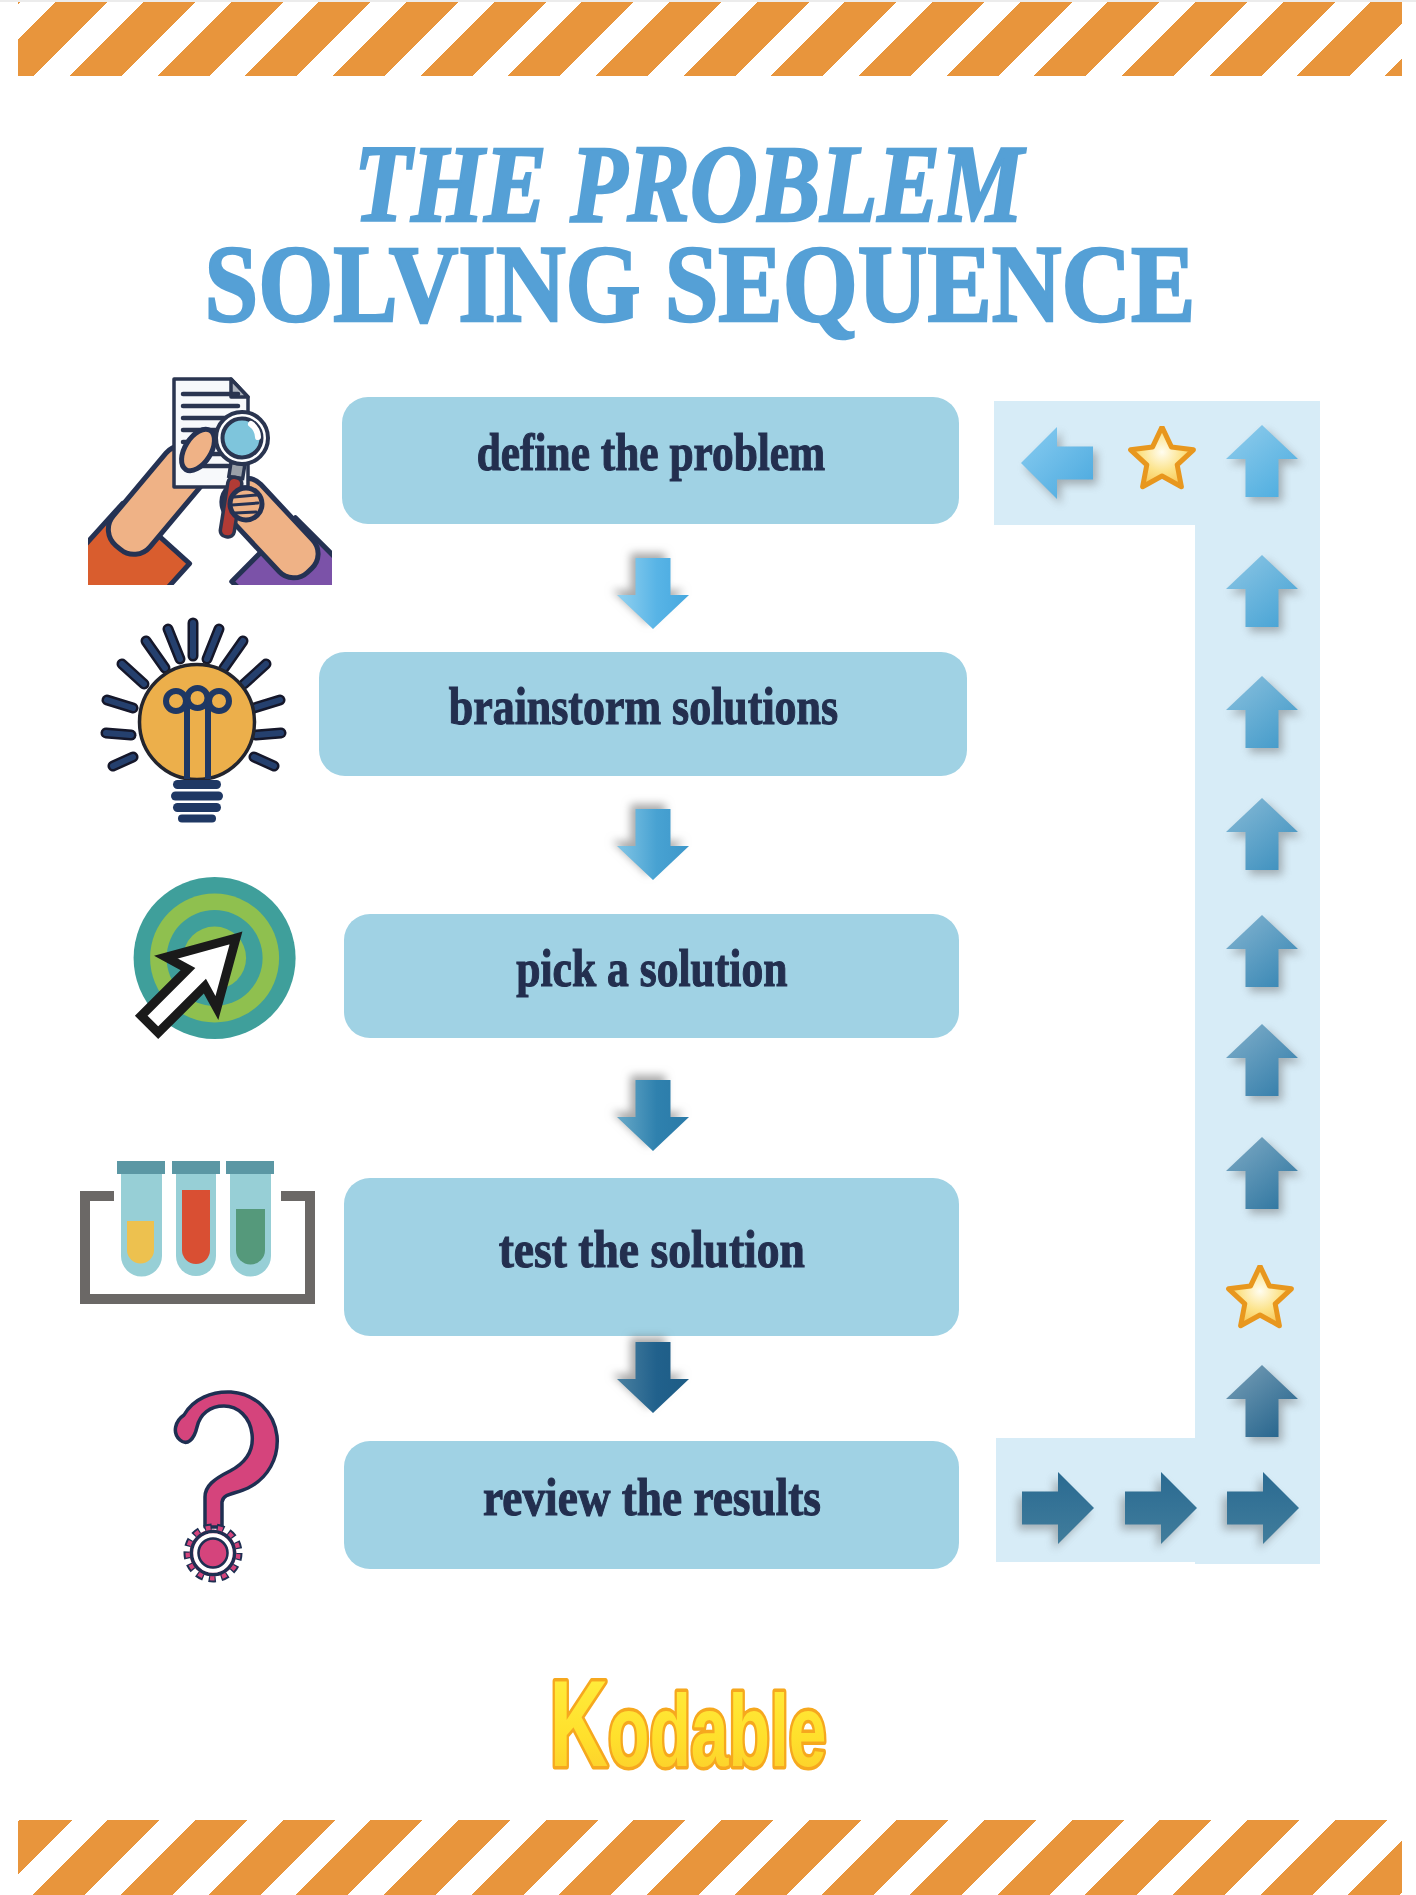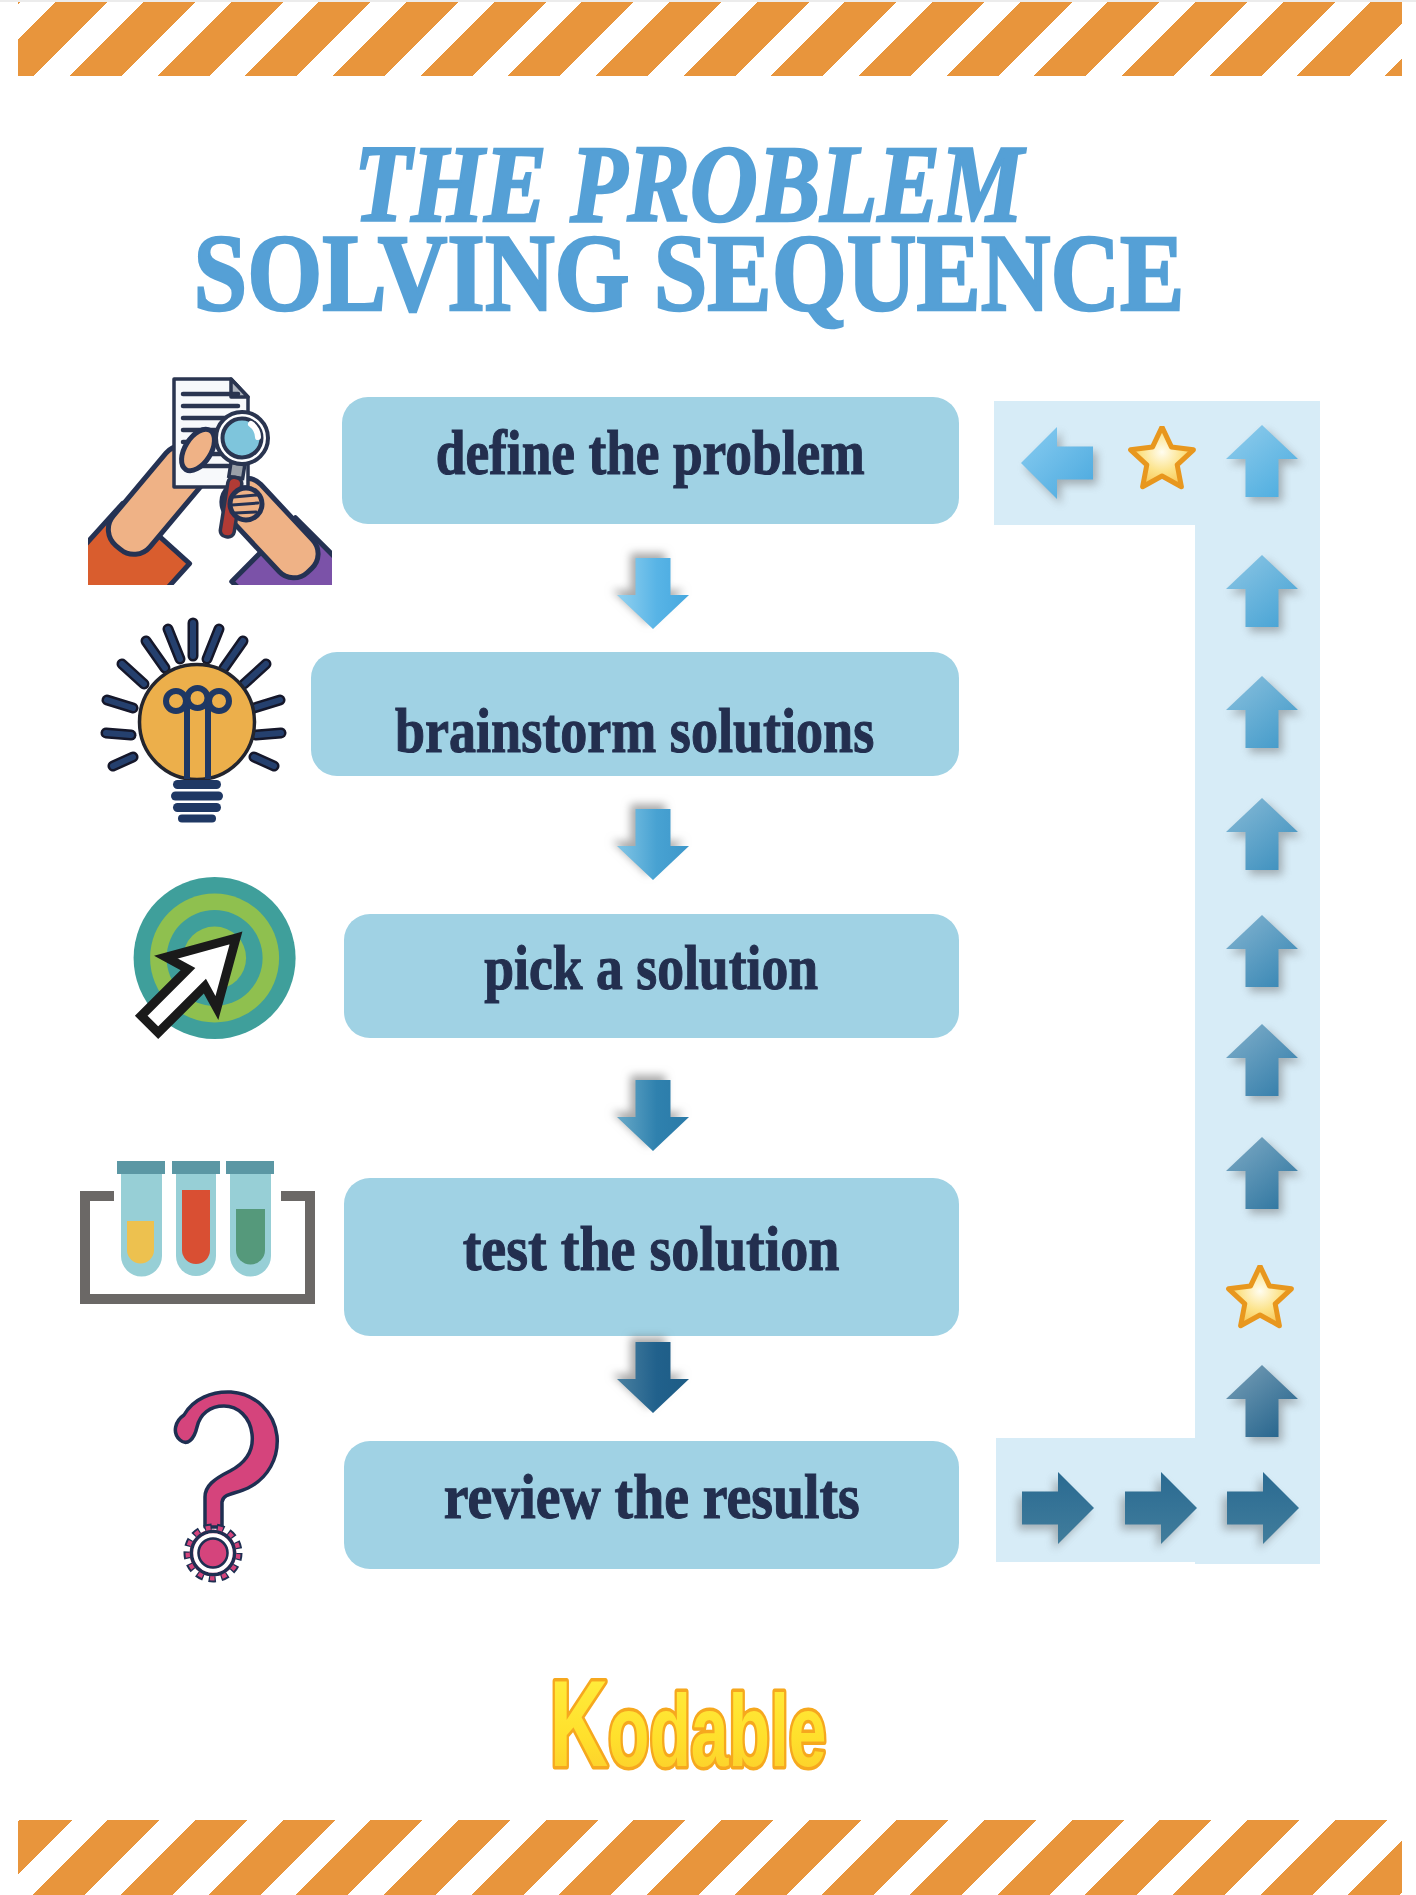--- a/index.html
+++ b/index.html
@@ -7,30 +7,30 @@
        font-family:"Liberation Sans", sans-serif;}
   .stripe{position:absolute;left:18px;width:1384px;height:74px;}
   #stripeTop{top:2px;
     background:repeating-linear-gradient(135deg,#E8953C 0px 1.5px,#ffffff 1.5px 26.7px,#E8953C 26.7px 62px);}
   #stripeBot{top:1820px;height:75px;
     background:repeating-linear-gradient(135deg,#ffffff 0px 1.4px,#E8953C 1.4px 38.2px,#ffffff 38.2px 62px);}
   .title{position:absolute;left:0;width:1378px;text-align:center;
     font-family:"Liberation Serif", serif;font-weight:bold;color:#55A0D6;
     font-size:110px;line-height:110px;white-space:nowrap;-webkit-text-stroke:2.5px #55A0D6;}
   #t1{top:129px;font-style:italic;}
-  #t2{top:218px;}
+  #t2{top:229px;margin-left:11px;}
   #t1s{display:inline-block;transform:scaleX(0.852);}
   #t2s{display:inline-block;transform:scaleX(0.877);}
   .box{position:absolute;background:#A0D2E4;border-radius:26px;
     display:flex;align-items:center;justify-content:center;
     font-family:"Liberation Serif", serif;font-weight:bold;color:#232F4F;
-    font-size:64px;white-space:nowrap;-webkit-text-stroke:1.1px #232F4F;}
+    font-size:52px;white-space:nowrap;-webkit-text-stroke:1.1px #232F4F;}
   .box span{display:inline-block;position:relative;top:-8px;}
   #b1{left:342px;top:397px;width:617px;height:127px;}
-  #b2{left:311px;top:652px;width:648px;height:124px;align-items:flex-end;}
+  #b2{left:319px;top:652px;width:648px;height:124px;}
   #b3{left:344px;top:914px;width:615px;height:124px;justify-content:center;}
   #b4{left:344px;top:1178px;width:615px;height:158px;}
   #b5{left:344px;top:1441px;width:615px;height:128px;justify-content:center;}
   #b1 span{transform:scaleX(0.834);}
   #b2 span{transform:scaleX(0.845);}
   #b3 span{transform:scaleX(0.838);}
   #b4 span{transform:scaleX(0.876);}
   #b5 span{transform:scaleX(0.871);}
   .dArrow{position:absolute;filter:drop-shadow(-5px -5px 4px rgba(100,100,100,0.55));}
   .path{position:absolute;background:#D7ECF7;}

